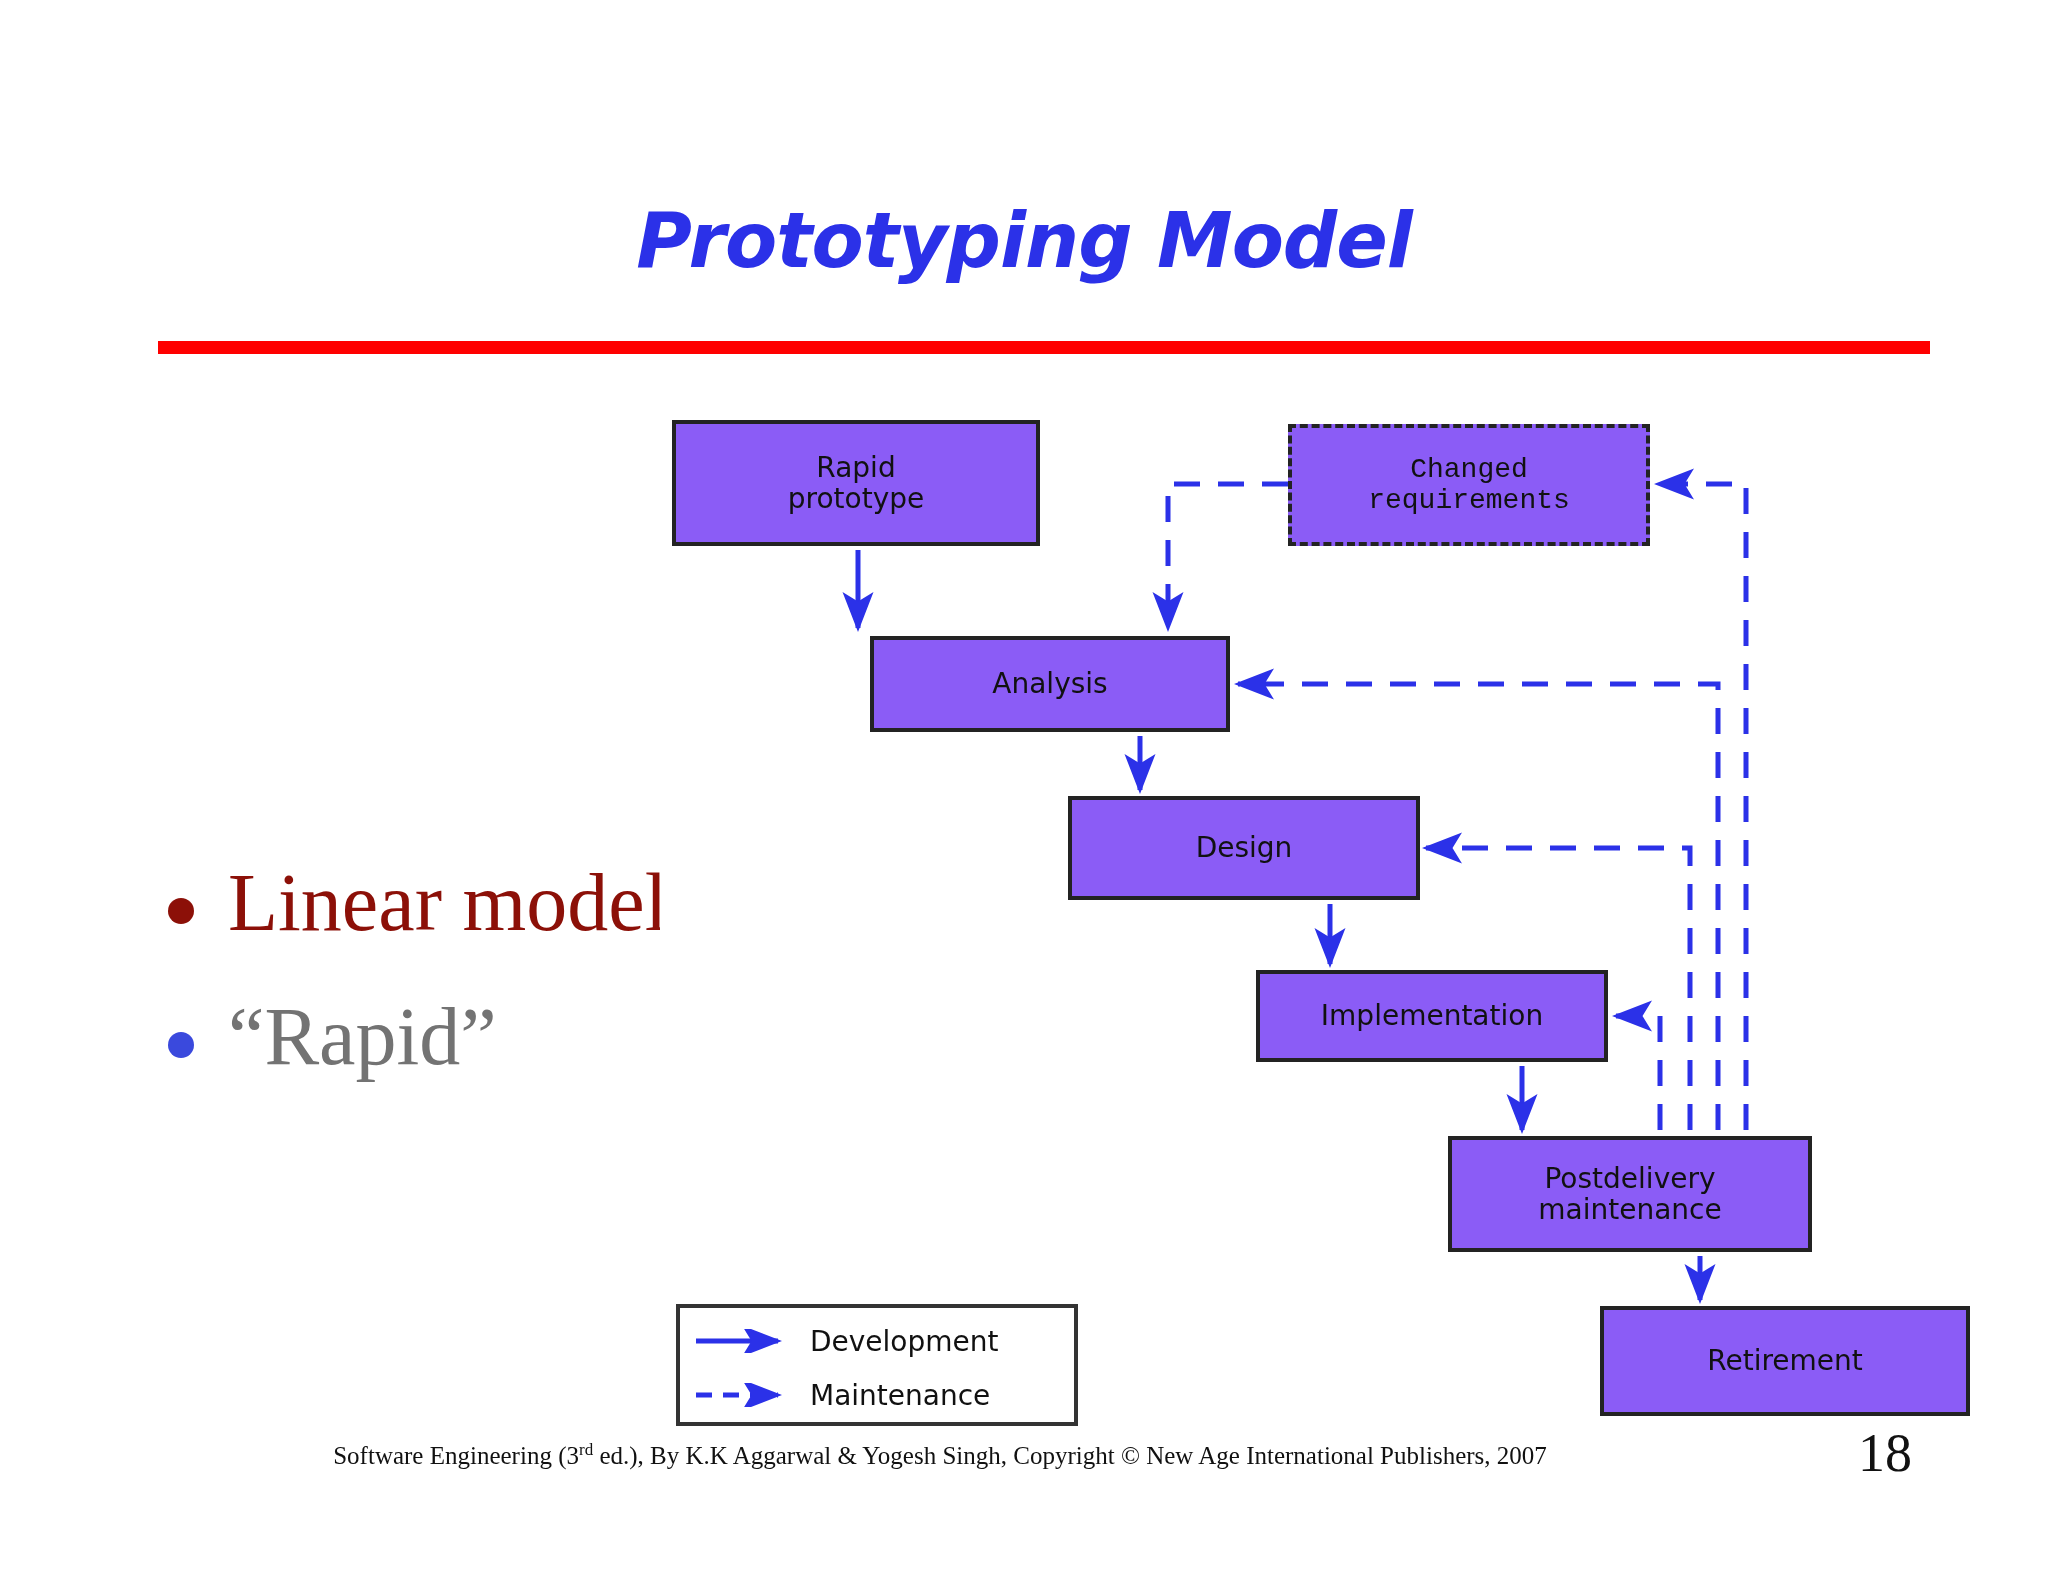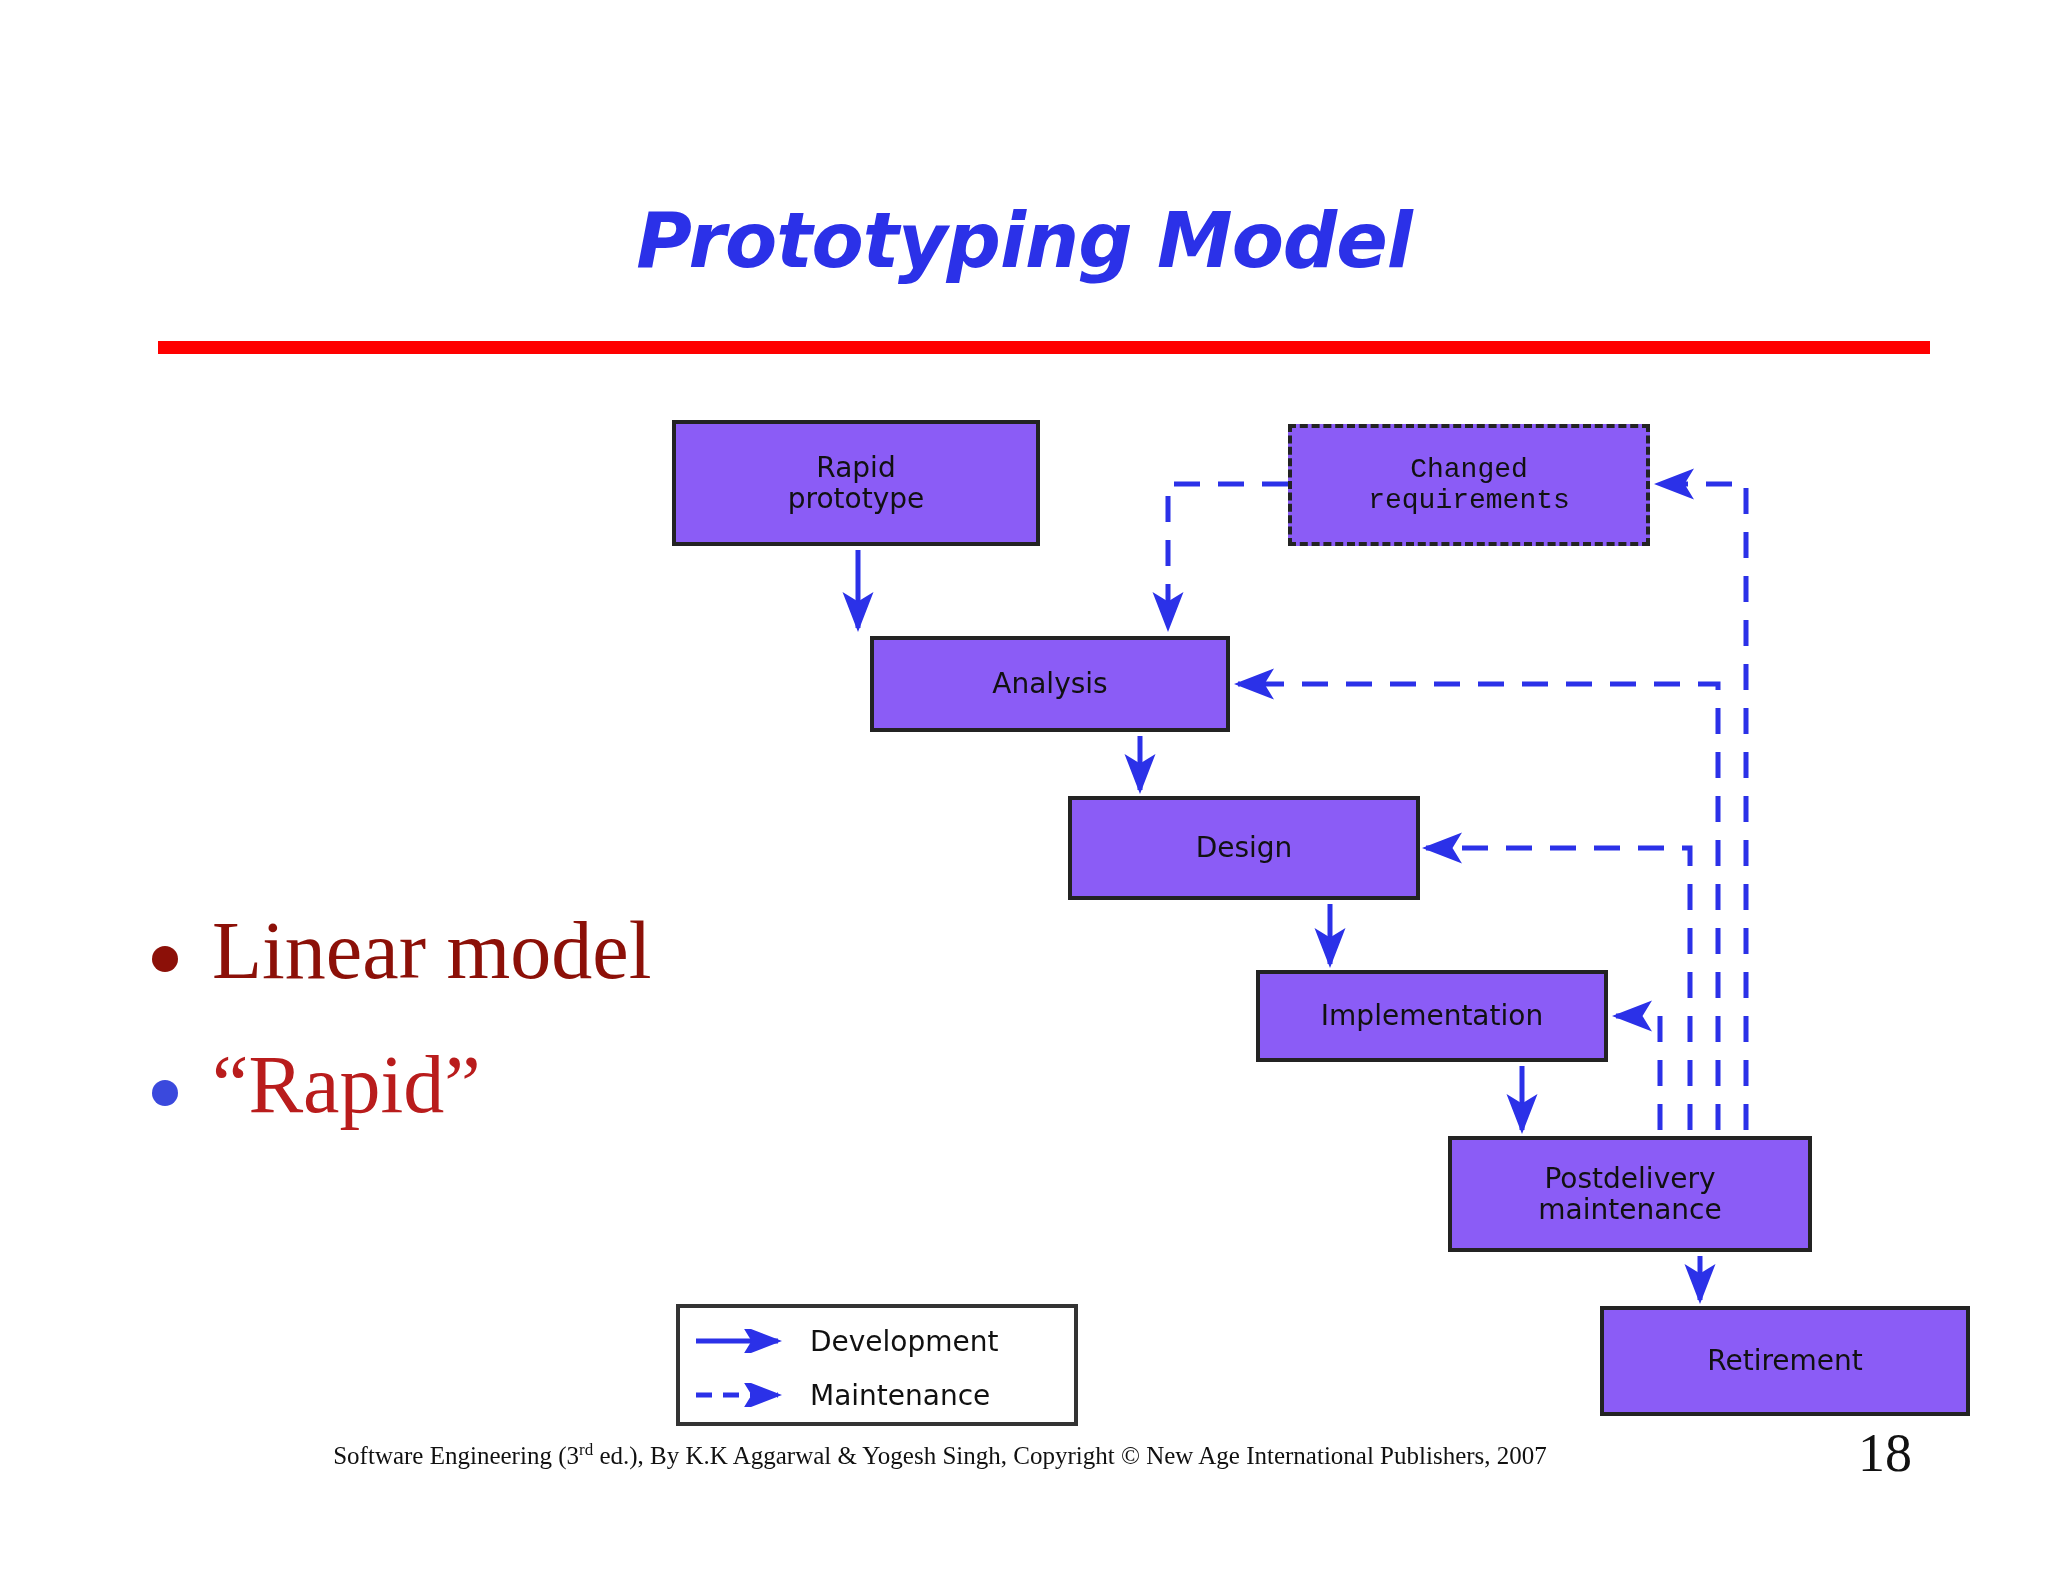--- a/index.html
+++ b/index.html
@@ -13,32 +13,32 @@
     position:absolute;left:0;top:196px;width:2048px;text-align:center;
     font-family:"DejaVu Sans", sans-serif;
     font-weight:bold;font-style:italic;font-size:76px;letter-spacing:-1px;
     color:#2B31E8;white-space:nowrap;
   }
   #title-rule{
     position:absolute;left:158px;top:341px;width:1772px;height:13px;background:#FF0000;
   }
 
   
-  #bullet-list{position:absolute;left:152px;top:862px;width:820px;margin-top:48px;}
+  #bullet-list{position:absolute;left:168px;top:862px;width:820px;}
   .bullet-row{display:flex;align-items:flex-start;margin-bottom:52px;}
   .bullet-dot{
     width:26px;height:26px;border-radius:50%;flex:0 0 26px;margin-top:36px;margin-right:34px;
   }
   .bullet-text{
     font-family:"Liberation Serif", serif;font-size:82px;line-height:1.0;white-space:nowrap;
   }
   .b-maroon .bullet-dot{background:#8C1008;}
   .b-maroon .bullet-text{color:#8C1008;}
   .b-blue .bullet-dot{background:#3A49DD;}
-  .b-blue .bullet-text{color:#b91c1c;}
+  .b-blue .bullet-text{color:#737373;}
 
   
   #diagram-mask{
     position:absolute;left:660px;top:392px;width:1320px;height:1050px;
     background:#ffffff;
   }
 
   
   #flow-diagram{position:absolute;left:0;top:0;width:2048px;height:1582px;}
 

